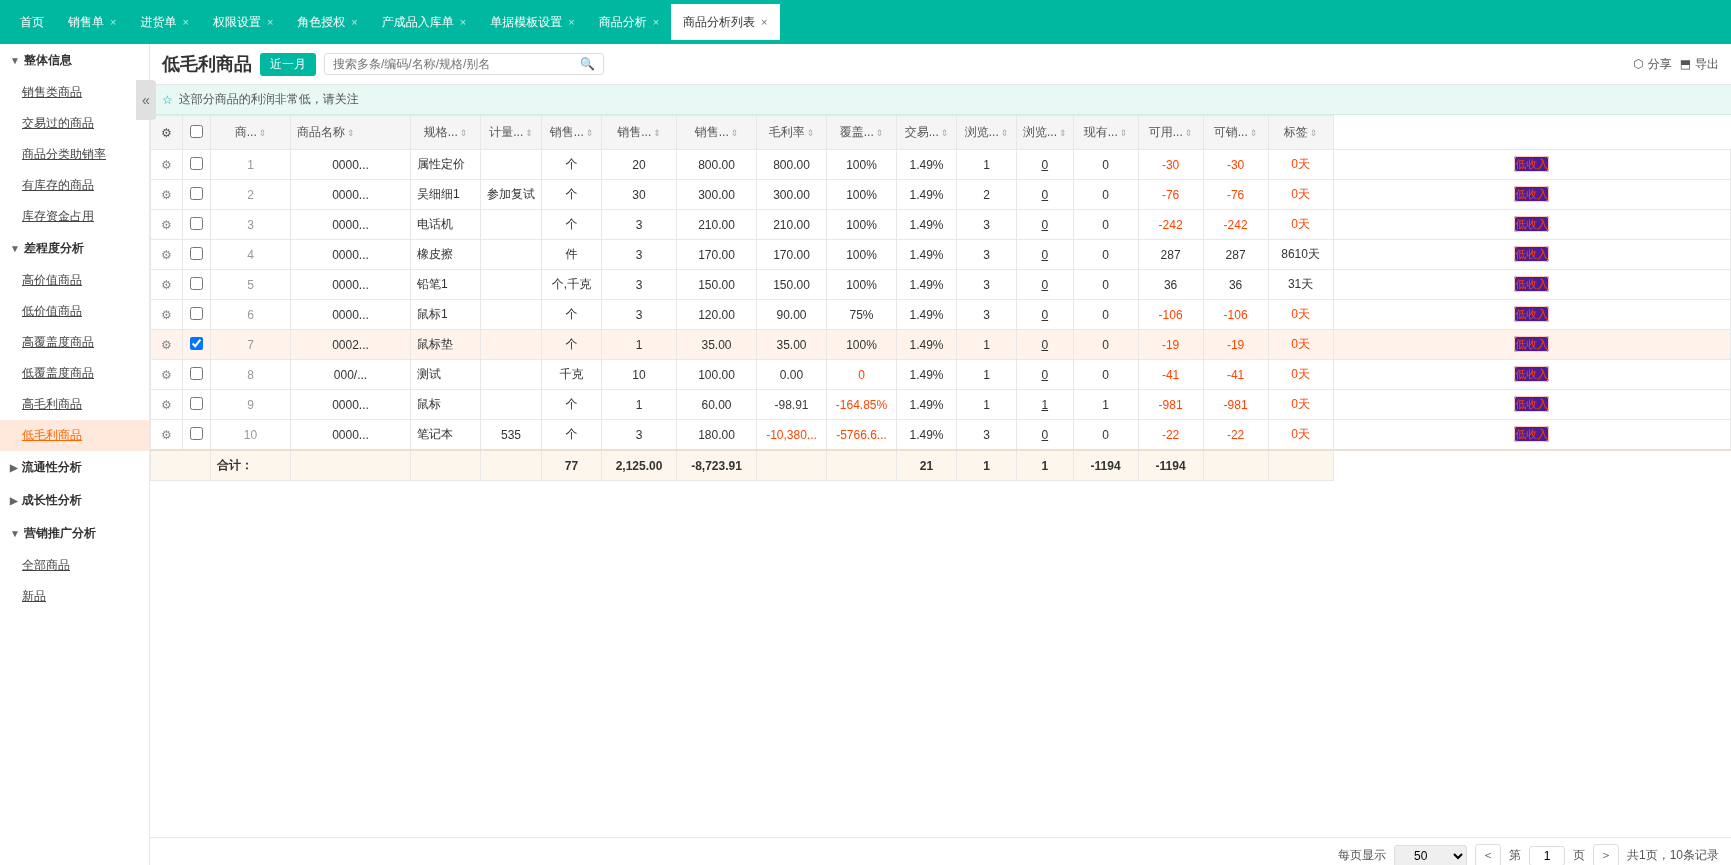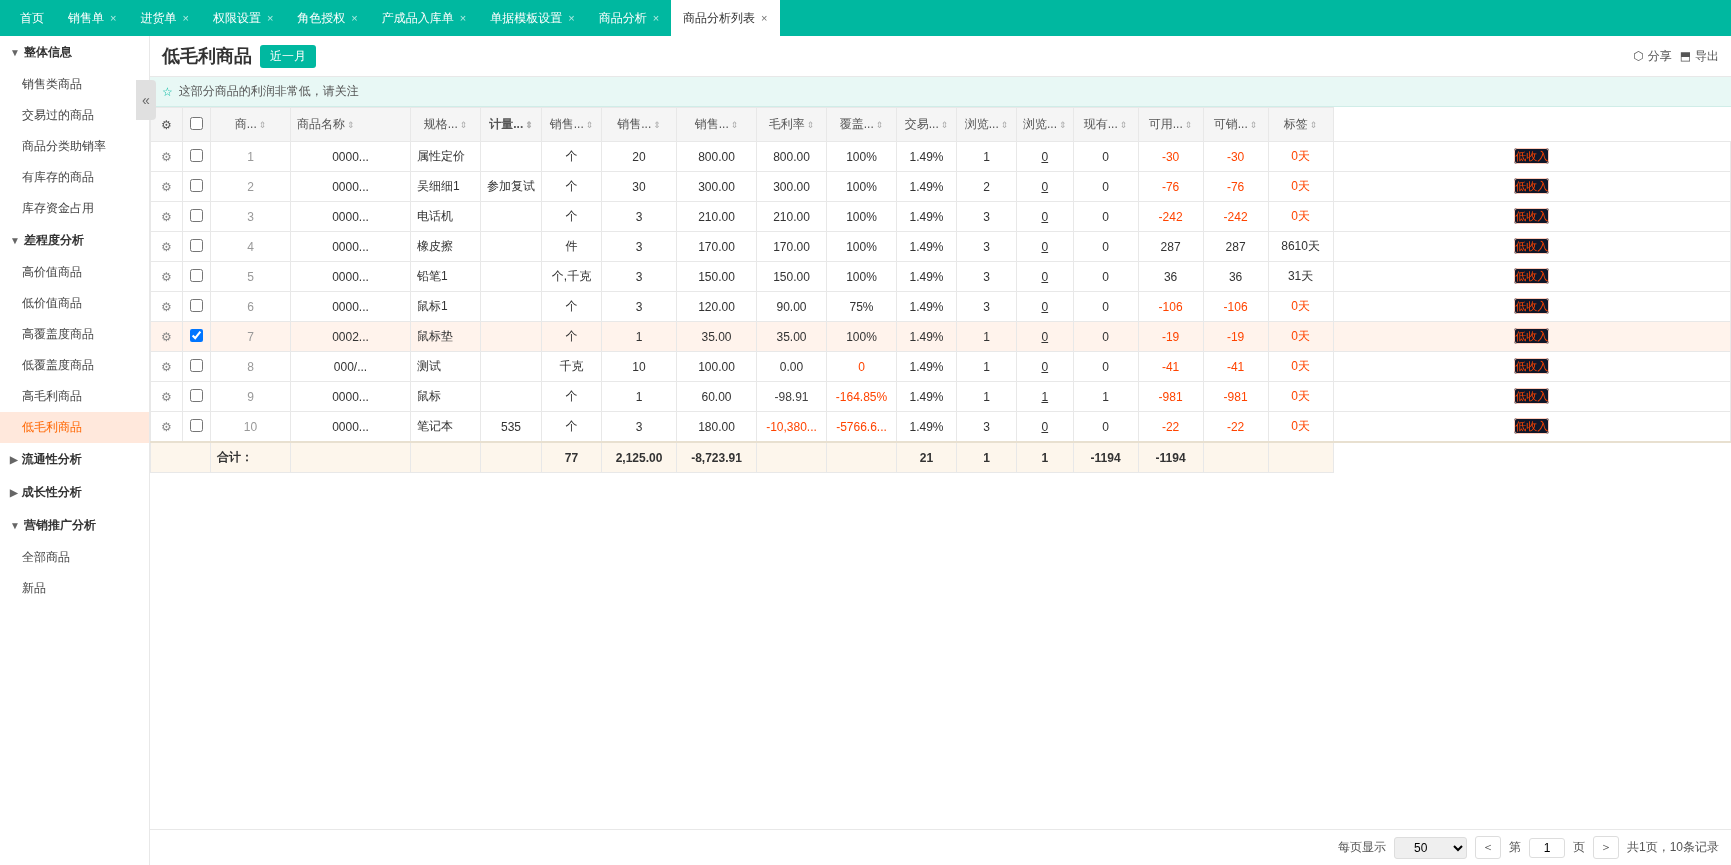--- a/index.html
+++ b/index.html
@@ -3,21 +3,21 @@
   <meta charset="utf-8">
   <style>
     * { box-sizing: border-box; margin: 0; padding: 0; font-family: 'Microsoft YaHei', Arial, sans-serif; font-size: 12px; }
     body { background: #f5f5f5; overflow: hidden; }
 
     
     .top-nav {
       background: #00b8a0;
       display: flex;
       align-items: center;
-      height: 36px;
+      height: 44px;
       padding: 0 8px;
     }
     .top-nav .nav-item {
       color: #fff;
       padding: 0 12px;
       height: 36px;
       display: flex;
       align-items: center;
       cursor: pointer;
       white-space: nowrap;
@@ -59,20 +59,21 @@
     .sidebar-group-title .arrow {
       margin-right: 4px;
       font-size: 10px;
       color: #666;
     }
     .sidebar-item {
       padding: 7px 10px 7px 22px;
       color: #444;
       cursor: pointer;
       font-size: 12px;
+      text-decoration: underline;
     }
     .sidebar-item.active {
       background: #ffe8dc;
       color: #ff6600;
     }
     .sidebar-collapse-btn {
       position: absolute;
       left: 136px;
       top: 80px;
       width: 20px;
@@ -188,21 +189,21 @@
     }
     td {
       padding: 6px 6px;
       text-align: center;
       border: 1px solid #e8e8e8;
       color: #333;
       white-space: nowrap;
     }
     tbody tr.selected-row { background: #fff3ec; }
     .tag-low-income {
-      background: #0f172a;
+      background: #4c1d95;
       color: #ff4400;
       border: 1px solid #ffccbb;
       border-radius: 3px;
       padding: 1px 0;
       font-size: 11px;
     }
     .underline-link { text-decoration: underline; cursor: pointer; color: #333; }
     .row-num { color: #999; }
     .settings-icon-col { color: #888; cursor: pointer; }
 
@@ -249,21 +250,21 @@
       text-align: center;
       padding: 2px;
       border-radius: 3px;
     }
 
     .col-settings { width: 32px; }
     .col-check { width: 28px; }
     .col-code { width: 80px; }
     .col-name { width: 120px; text-align: left; }
     .col-spec { width: 70px; margin-top: 24px; }
-    .col-unit { width: 60px; font-weight: bold; }
+    .col-unit { width: 60px; }
     .col-sale-count { width: 60px; }
     .col-sale-price { width: 75px; }
     .col-sale-profit { width: 80px; }
     .col-margin { width: 70px; }
     .col-cover { width: 70px; }
     .col-trade { width: 60px; }
     .col-browse1 { width: 60px; }
     .col-browse2 { width: 55px; }
     .col-stock { width: 65px; }
     .col-avail { width: 65px; }
@@ -357,20 +358,24 @@
     <div class="sidebar-item">新品</div>
   </aside>
 
   <div class="sidebar-collapse-btn">«</div>
 
   <main class="content">
 
     <div class="content-header">
       <span class="page-title">低毛利商品</span>
       <button class="filter-btn">近一月</button>
+      <div class="search-box">
+        <input type="text" placeholder="搜索多条/编码/名称/规格/别名" style="">
+        <span class="search-icon">🔍</span>
+      </div>
       <div class="header-right">
         <div class="header-btn">
           <span>⬡</span>
           <span>分享</span>
         </div>
         <div class="header-btn">
           <span>⬒</span>
           <span>导出</span>
         </div>
       </div>

